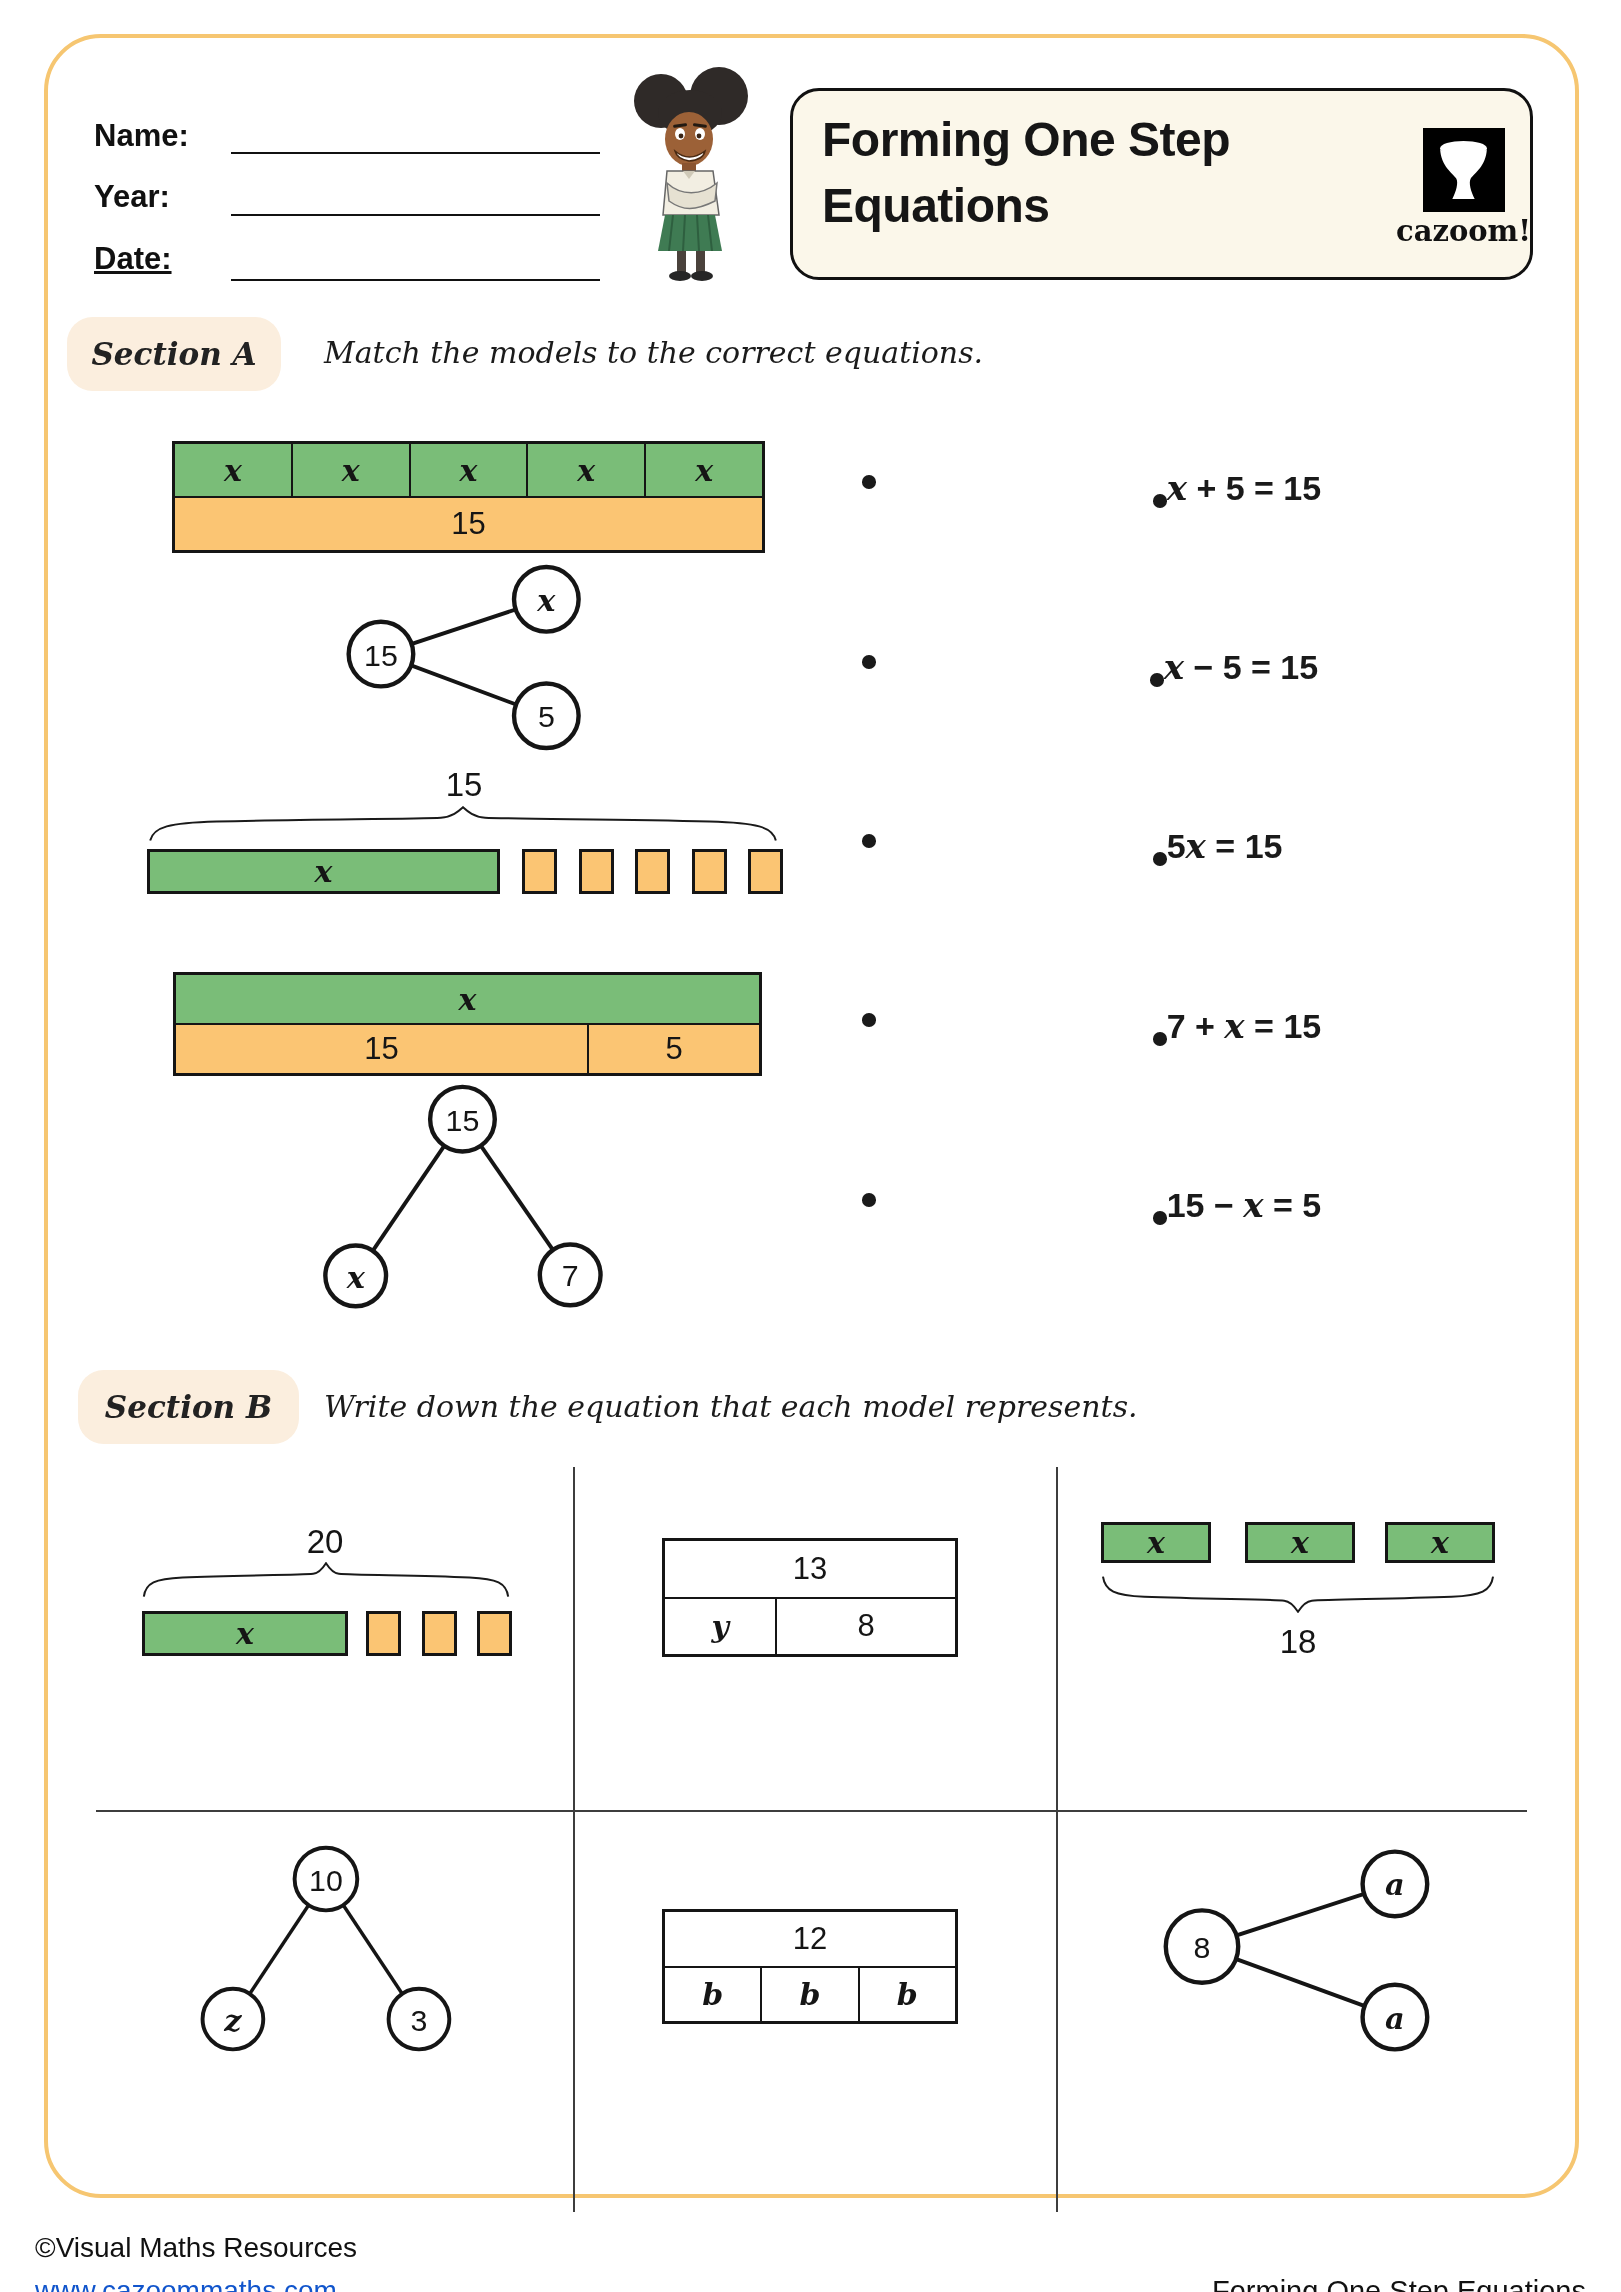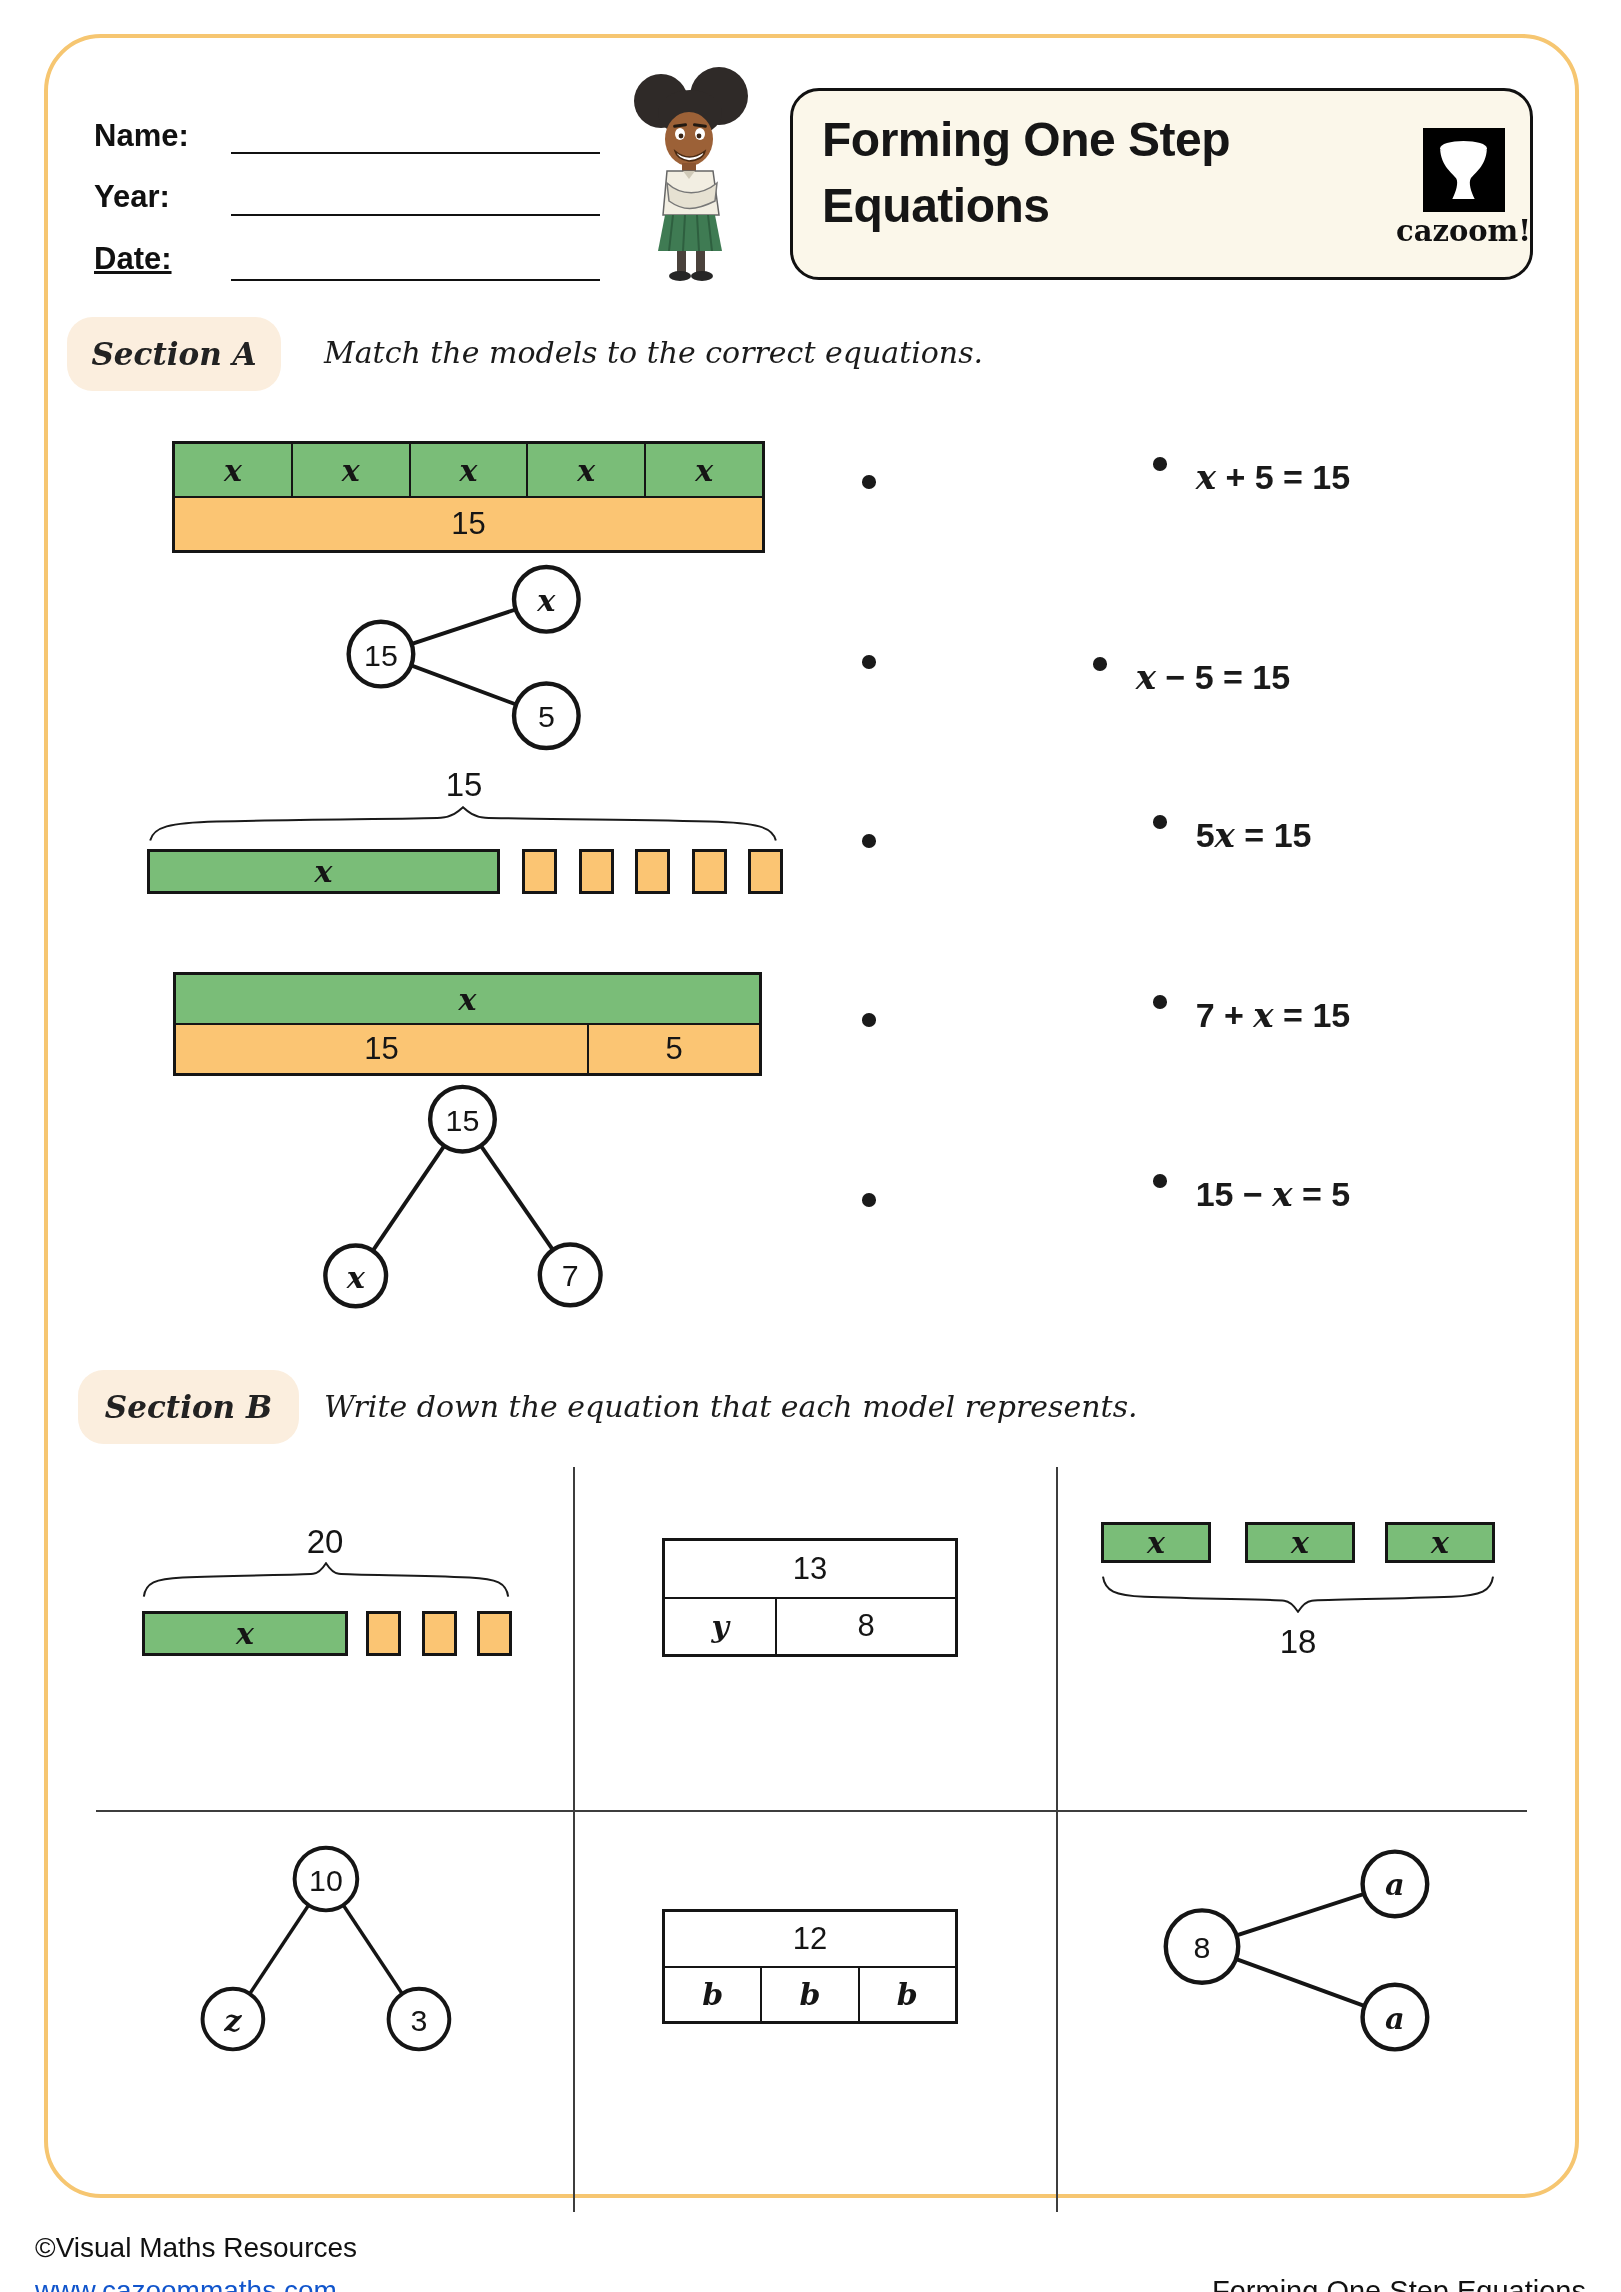--- a/index.html
+++ b/index.html
@@ -33,21 +33,21 @@
   .vletter{font-family:"DejaVu Serif",serif;font-style:italic;font-weight:bold;font-size:30px;color:#151515;}
   .num{font-family:"Liberation Sans",sans-serif;font-weight:500;font-size:31px;color:#151515;}
   .solid-bar{border:3.9px solid #151515;box-sizing:border-box;display:flex;align-items:center;justify-content:center;}
   .units-row{display:flex;}
   .unit{width:35px;height:45px;background:#FBC573;border:3.9px solid #151515;box-sizing:border-box;}
   .brace svg{display:block;}
   .brace-label{font-family:"Liberation Sans",sans-serif;font-weight:500;font-size:33px;transform:translateX(-50%);}
 
   
   .dot{width:13.7px;height:13.7px;border-radius:50%;background:#1a1a1a;}
-  .eq-row{display:flex;align-items:flex-start;gap:29px;height:51px;}
+  .eq-row{display:flex;align-items:flex-end;height:51px;}
   .eq{white-space:pre;font-size:34px;}
   .eq-num{font-family:"Liberation Sans",sans-serif;font-weight:600;color:#1a1a1a;}
   .eq-var{font-family:"DejaVu Serif",serif;font-style:italic;font-weight:bold;color:#1a1a1a;}
 
   
   .gridline{background:#3d3d3d;}
 
   
   svg text.sv-num{font-family:"Liberation Sans",sans-serif;font-weight:500;font-size:31px;fill:#151515;}
   svg text.sv-var{font-family:"DejaVu Serif",serif;font-style:italic;font-weight:bold;font-size:31px;fill:#151515;}
@@ -182,21 +182,21 @@
 <div class="abs dot" style="left:862px;top:475px;"></div>
 <div class="abs dot" style="left:862px;top:655px;"></div>
 <div class="abs dot" style="left:862px;top:834px;"></div>
 <div class="abs dot" style="left:862px;top:1013px;"></div>
 <div class="abs dot" style="left:862px;top:1193px;"></div>
 
 <div class="abs eq-row" style="left:1153px;top:457px;">
   <span class="dot"></span>
   <span class="eq"><span class="eq-var">x</span><span class="eq-num"> + 5 = 15</span></span>
 </div>
-<div class="abs eq-row" style="left:1093px;top:636px;margin-top:21px;">
+<div class="abs eq-row" style="left:1150px;top:636px;">
   <span class="dot"></span>
   <span class="eq"><span class="eq-var">x</span><span class="eq-num"> − 5 = 15</span></span>
 </div>
 <div class="abs eq-row" style="left:1153px;top:815px;">
   <span class="dot"></span>
   <span class="eq"><span class="eq-num">5</span><span class="eq-var">x</span><span class="eq-num"> = 15</span></span>
 </div>
 <div class="abs eq-row" style="left:1153px;top:995px;">
   <span class="dot"></span>
   <span class="eq"><span class="eq-num">7 + </span><span class="eq-var">x</span><span class="eq-num"> = 15</span></span>

